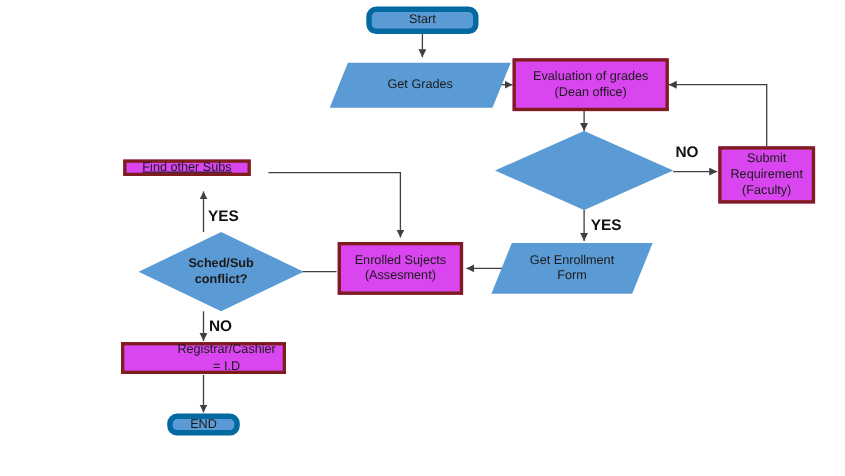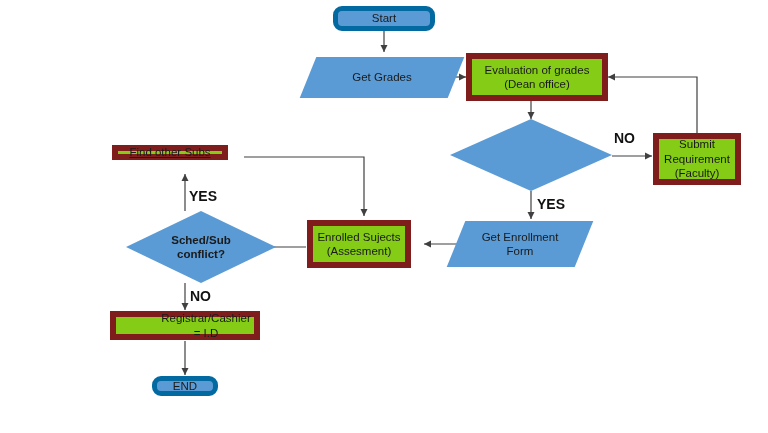--- a/index.html
+++ b/index.html
@@ -40,22 +40,22 @@
     padding: 0 4px;
     white-space: pre-line;
   }
   
   .shape-terminator {
     background: #5B9BD5;
     border: 5px solid #0369a1;
     border-radius: 9px;
   }
   .shape-process {
-    background: #84cc16;
-    border: 6px solid #7f1d1d;
+    background: #d946ef;
+    border: 3px solid #7f1d1d;
   }
   .shape-data {
     background: transparent;
     border: none;
   }
   .shape-data .skew {
     position: absolute;
     left: 0;
     top: 0;
     right: 0;
@@ -147,21 +147,21 @@
 Requirement
 (Faculty)</span>
   </div>
 
   <div class="node shape-data" style="left:456px; top:221px; width:128px; height:46px;align-items:center;">
     <span class="skew"></span>
     <span class="label">Get Enrollment
 Form</span>
   </div>
 
-  <div class="node shape-process" style="left:307px; top:220px; width:104px; height:48px;">
+  <div class="node shape-process" style="left:307px; top:220px; width:114px; height:48px;">
     <span class="label">Enrolled Sujects
 (Assesment)</span>
   </div>
 
   <div class="node shape-decision" style="left:126px; top:211px; width:150px; height:72px;font-weight:bold;">
     <span class="dia"></span>
     <span class="label">Sched/Sub
 conflict?</span>
   </div>
 

